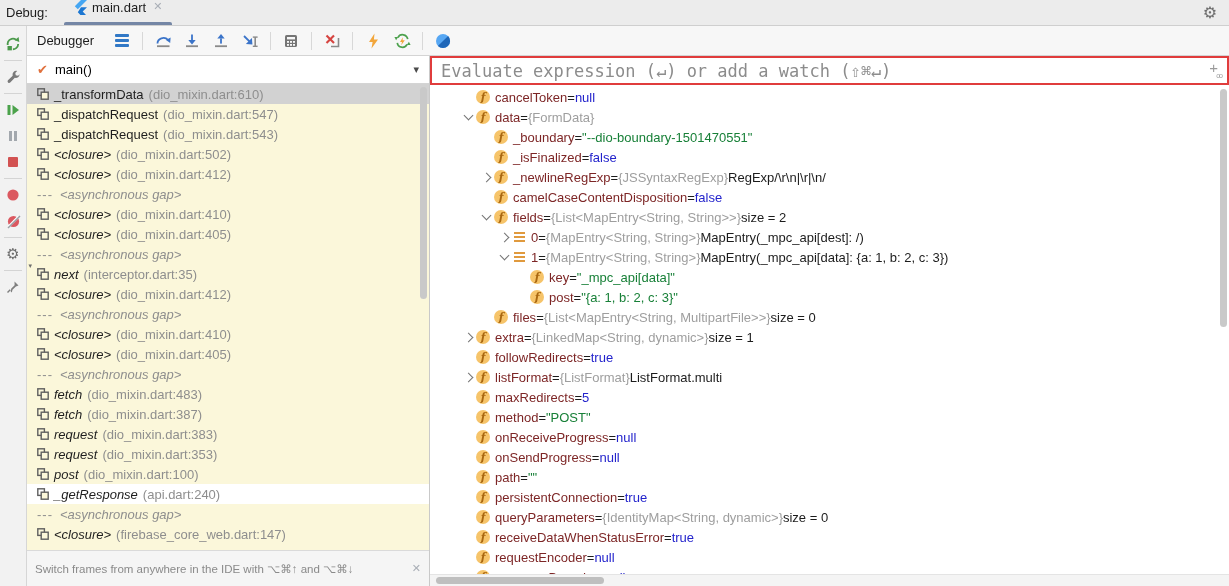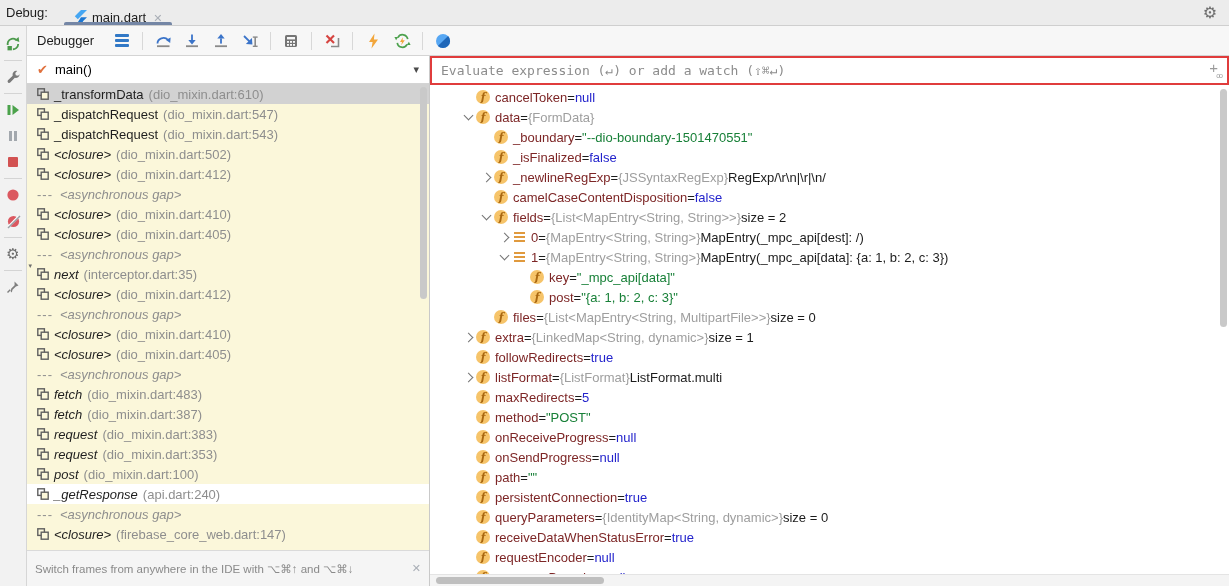--- a/index.html
+++ b/index.html
@@ -4,21 +4,21 @@
 <style>
   html,body{margin:0;padding:0;}
   body{width:1229px;height:586px;overflow:hidden;background:#FFF;
        font-family:"Liberation Sans",sans-serif;-webkit-font-smoothing:antialiased;position:relative;}
   *{box-sizing:border-box;}
 
   
   .titlebar{height:26px;background:#ECECEC;border-bottom:1px solid #CFCFCF;
             display:flex;align-items:center;position:relative;}
   .debug-label{margin-left:6px;font-size:13px;color:#1D1D1D;}
-  .tab{position:relative;height:100%;display:flex;align-items:flex-end;gap:5px;
+  .tab{position:relative;height:100%;display:flex;align-items:flex-start;gap:5px;
        padding:0 10px;margin-left:16px;cursor:default;}
   .tab-underline{position:absolute;left:0;right:0;bottom:0;height:3px;background:#7486A5;
                  border-radius:2px 2px 0 0;}
   .tab-label{font-size:13px;color:#1D1D1D;}
   .tab-close{color:#A9AEB6;font-size:11px;margin-left:2px;}
   .titlebar-gear{margin-left:auto;margin-right:12px;color:#6E6E6E;font-size:16px;
                  font-family:"DejaVu Sans",sans-serif;line-height:1;}
 
   
   .below{display:flex;height:560px;}
@@ -64,21 +64,21 @@
   .frames-hint{height:36px;background:#F5F5F5;border-top:1px solid #DADADA;display:flex;
                align-items:center;justify-content:space-between;font-size:11.5px;color:#8A8A8A;
                padding:0 8px;flex:none;}
   .hint-close{color:#A9AEB6;font-size:11px;}
 
   
   .vars-panel{flex:1;display:flex;flex-direction:column;background:#FFF;min-width:0;}
   .eval-bar{height:29px;flex:none;border:2px solid #E03C3C;background:#FFF;display:flex;
             align-items:center;position:relative;}
   .eval-input{flex:1;height:100%;border:none;outline:none;background:transparent;
-              font-family:"DejaVu Sans Mono",monospace;font-size:13px;padding:0 9px;color:#222;}
+              font-family:"DejaVu Sans Mono",monospace;font-size:17px;padding:0 9px;color:#222;}
   .eval-input::placeholder{color:#8C8C8C;}
   .watch-plus{position:absolute;right:9px;top:2px;color:#9A9A9A;font-size:15px;line-height:1;}
   .watch-plus .oo{position:absolute;right:-4px;bottom:-4px;font-size:7px;color:#9A9A9A;letter-spacing:-1px;}
 
   .vars-tree{flex:1;position:relative;overflow:hidden;padding-top:2px;}
   .vrow{height:20px;display:flex;align-items:center;font-size:13px;white-space:nowrap;}
   .chevslot{width:16px;flex:none;display:flex;justify-content:center;align-items:center;}
   .chev{width:7px;height:7px;border-right:1.6px solid #737373;border-bottom:1.6px solid #737373;display:inline-block;}
   .chev.closed{transform:rotate(-45deg);}
   .chev.open{transform:rotate(45deg);margin-top:-3px;}

